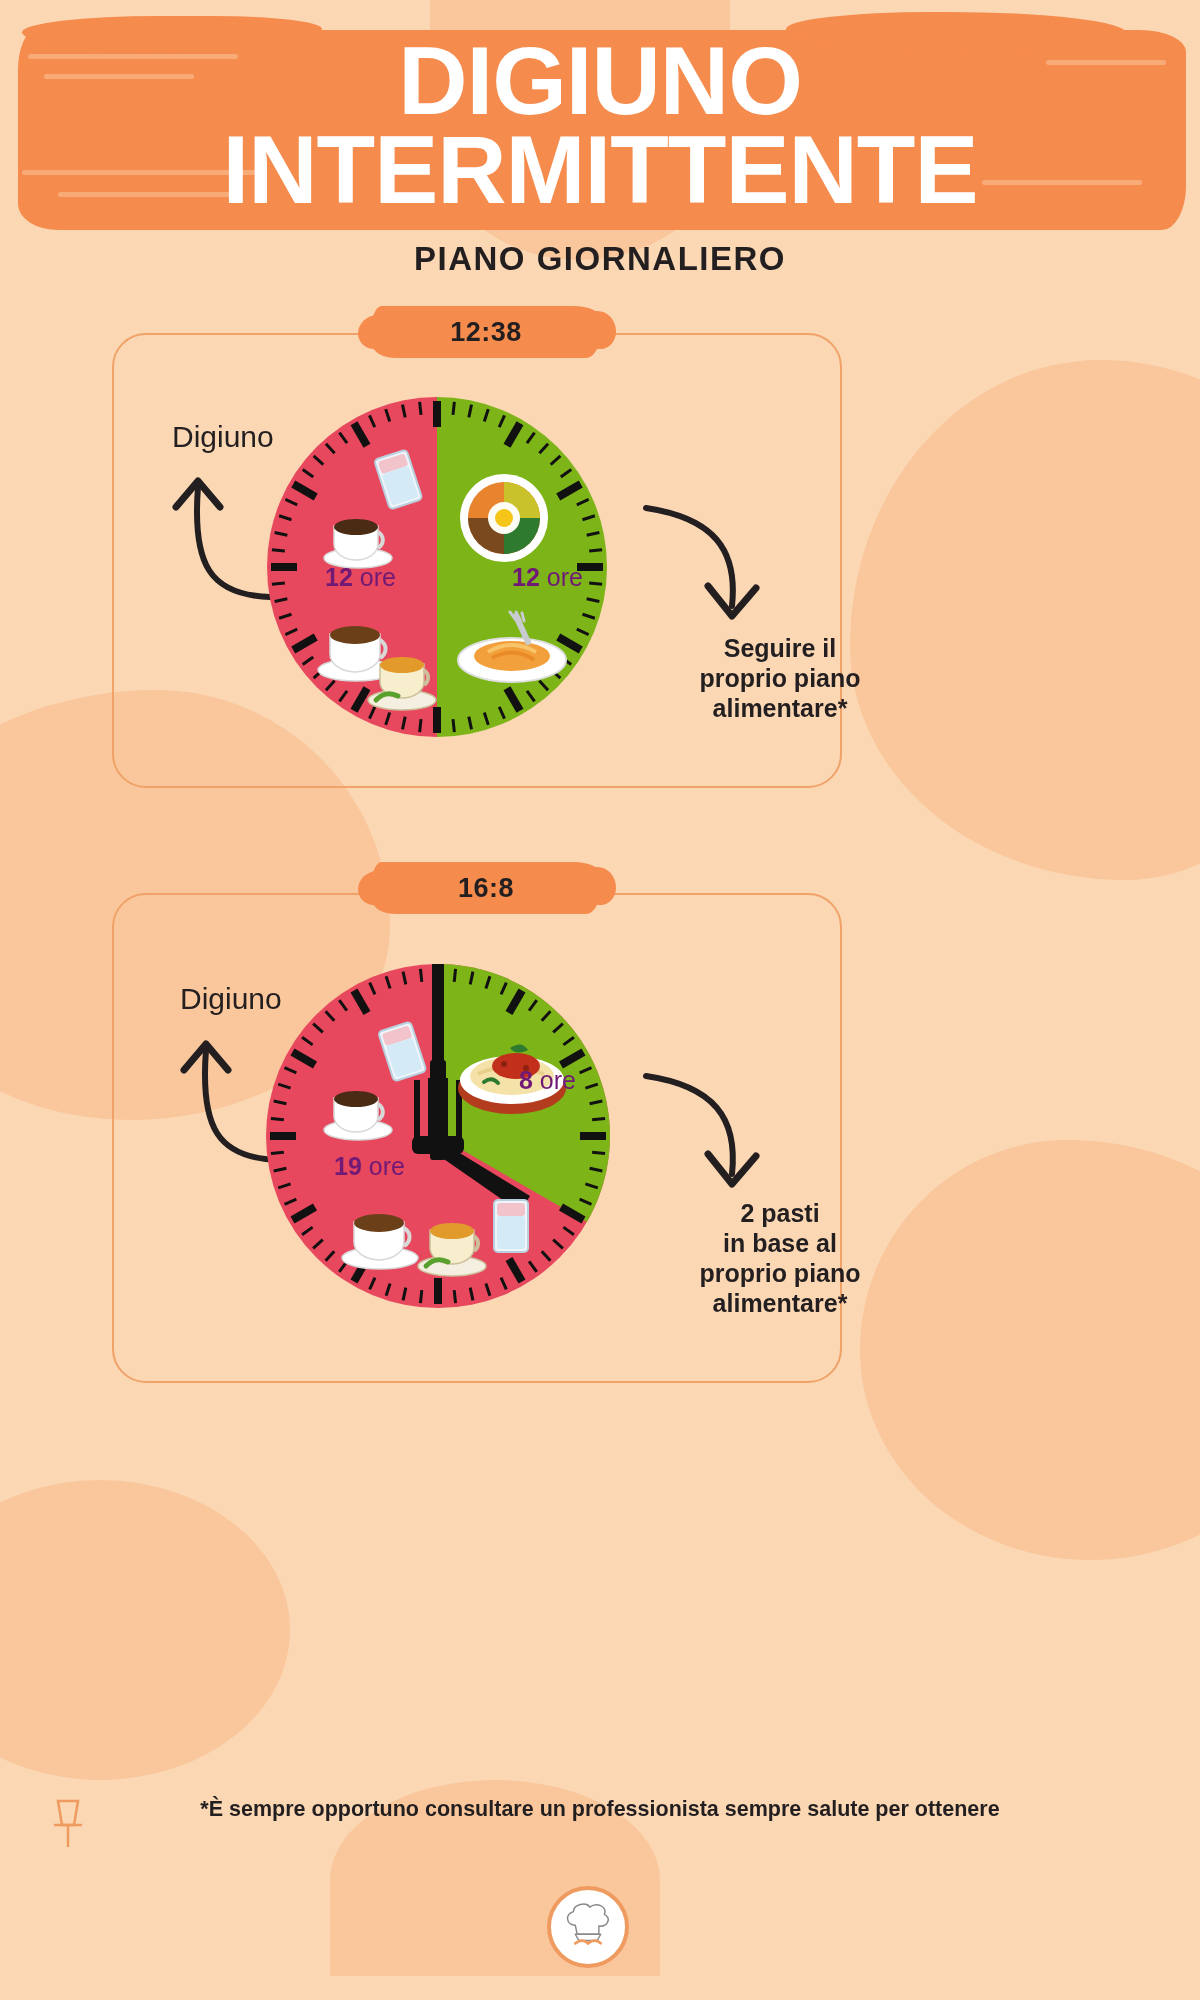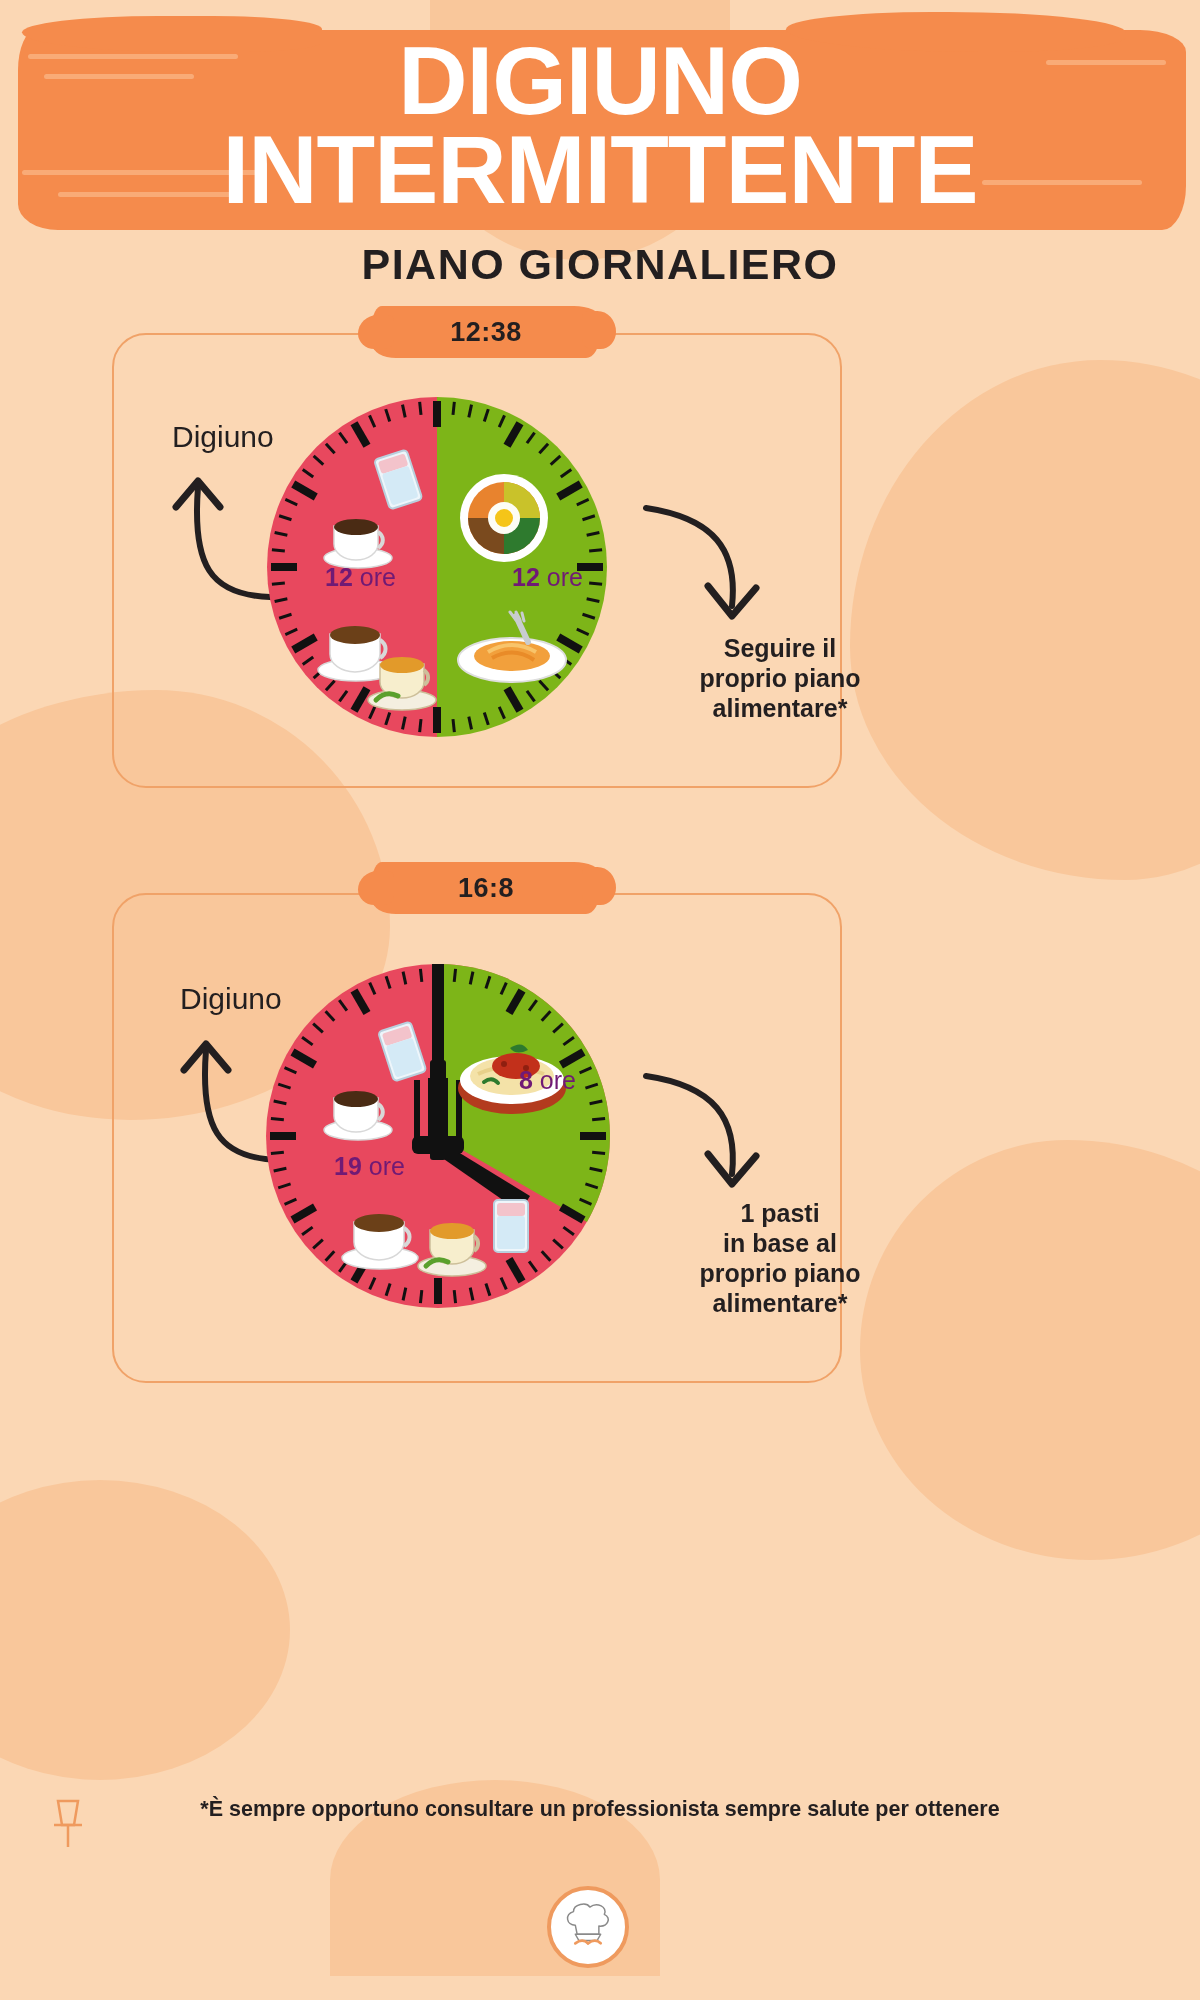--- a/index.html
+++ b/index.html
@@ -55,21 +55,21 @@
     letter-spacing: -1px;
     line-height: 0.93;
     text-transform: uppercase;
     font-family: "Liberation Sans", sans-serif;
   }
   .title-1 { font-size: 96px; }
   .title-2 { font-size: 96px; }
   .subtitle {
     position: absolute; left: 0; top: 240px; width: 1200px;
     text-align: center;
-    font-size: 43px; font-weight: 700; color: #231f20;
+    font-size: 33px; font-weight: 700; color: #231f20;
     letter-spacing: 1.5px;
   }
 
   
   .panel {
     position: absolute;
     border: 2px solid #f0a268;
     border-radius: 34px;
     background: transparent;
   }
@@ -465,21 +465,21 @@
     <b>8</b>
     <span>ore</span>
   </div>
 
   <svg class="clock" style="left:640px; top:1068px; width:140px; height:130px;" viewBox="0 0 140 130">
     <path d="M6 8 C 74 18, 98 50, 92 106" stroke="#231f20" stroke-width="6" fill="none" stroke-linecap="round"></path>
     <path d="M68 86 L92 116 L116 88" stroke="#231f20" stroke-width="7" fill="none" stroke-linecap="round" stroke-linejoin="round"></path>
   </svg>
 
   <div class="sidetext st-2">
-    <div style="font-weight:800">1 pasti</div>
+    <div style="font-weight:800">2 pasti</div>
     <div>in base al</div>
     <div>proprio piano</div>
     <div>alimentare*</div>
   </div>
 
   <svg class="pin" viewBox="0 0 40 52">
     <path d="M10 4 h20 l-4 24 h-12 Z" fill="none" stroke="#ef9a5e" stroke-width="2.5"></path>
     <line x1="6" y1="28" x2="34" y2="28" stroke="#ef9a5e" stroke-width="2.5"></line>
     <line x1="20" y1="28" x2="20" y2="50" stroke="#ef9a5e" stroke-width="2.5"></line>
   </svg>

